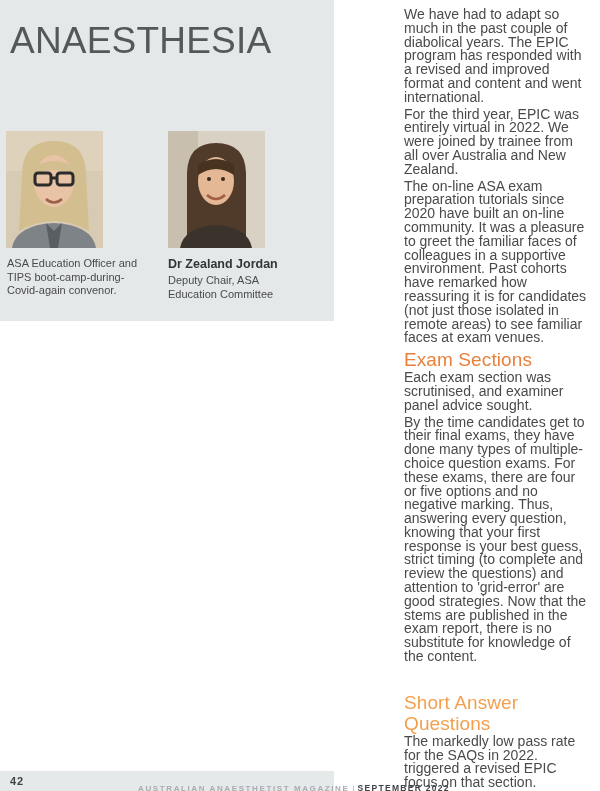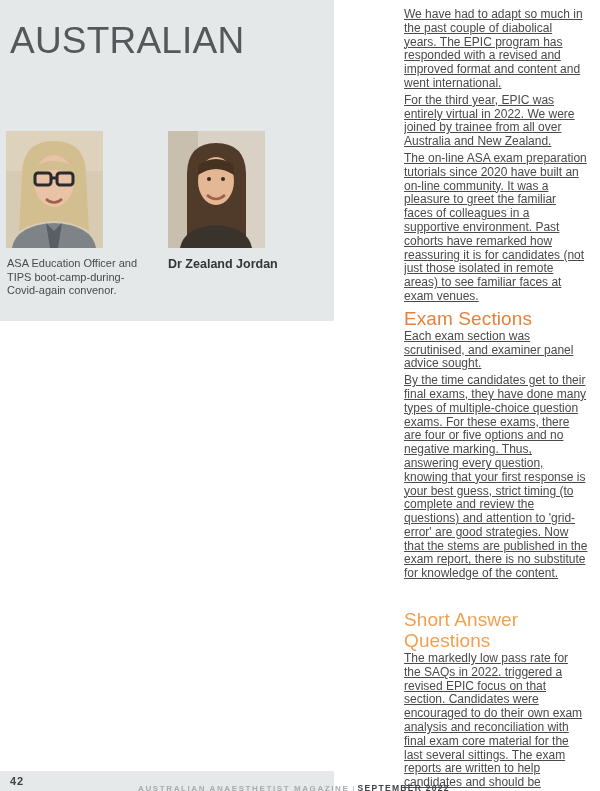--- a/index.html
+++ b/index.html
@@ -28,42 +28,42 @@
   .caption-2{left:168px;}
   .cap-name{font-size:12.5px;font-weight:bold;color:#333638;margin-bottom:3px;}
   .cap-suffix{font-size:9px;font-weight:bold;letter-spacing:0.3px;}
   .cap-role{font-size:11px;line-height:13.5px;color:#4A4A4A;width:142px;}
   .caption-2 .cap-role{width:126px;}
   
   .article{
     position:absolute;left:404px;top:8px;width:184px;max-height:780px;overflow:hidden;
   }
   .article p{
-    margin:0 0 3px 0;font-size:12px;line-height:13.8px;color:#4A4A4A;text-decoration:underline;
+    margin:0 0 3px 0;font-size:14px;line-height:13.8px;color:#4A4A4A;
   }
   .article h2{
     margin:4px 0 1px 0;font-size:19px;line-height:21px;font-weight:400;
     color:#E8813C;letter-spacing:0.1px;
   }
   .article h2.light{color:#F2A04F;}
   .article h2.mt-lg{margin-top:28px;}
   
   .footer{position:absolute;left:0;top:771px;width:588px;height:20px;}
   .footer-bar{position:absolute;left:0;top:0;width:334px;height:20px;background:#E6E9EA;}
   .pg{position:absolute;left:10px;top:4px;font-size:11px;font-weight:bold;color:#3E4346;letter-spacing:1px;}
   .mag{position:absolute;left:0;right:0;top:6px;text-align:center;white-space:nowrap;}
   .mag-name{font-size:8px;letter-spacing:1.6px;color:#A7ACAE;font-weight:bold;}
   .mag-sep{font-size:8px;color:#A7ACAE;padding:0 3px;}
   .mag-issue{font-size:8.5px;letter-spacing:1.3px;color:#3E4346;font-weight:bold;}
 </style>
 </head>
 <body>
 
 <div class="title-panel">
-  <h1 class="page-title"><span>AUSTRALIAN</span><br></h1>
+  <h1 class="page-title"><span>ANAESTHESIA</span><br></h1>
 
   <div class="photo photo-1">
     <svg width="97" height="117" viewBox="0 0 97 117">
       <rect width="97" height="117" fill="#D8CBB4"></rect>
       <rect x="0" y="0" width="97" height="40" fill="#DED2BD"></rect>
       <path d="M16 44 Q16 10 48 10 Q80 10 80 44 L83 100 Q66 90 48 90 Q30 90 13 100 Z" fill="#D3BE8F"></path>
       <ellipse cx="48" cy="50" rx="20" ry="26" fill="#E9C3A5"></ellipse>
       <path d="M28 44 Q48 34 68 44 L68 36 Q48 24 28 36 Z" fill="#D3BE8F"></path>
       <g stroke="#2B2B2B" stroke-width="3" fill="none">
         <rect x="29" y="42" width="16" height="12" rx="3"></rect>
@@ -90,20 +90,21 @@
       <path d="M12 117 Q16 96 48 94 Q80 96 84 117 Z" fill="#3A332C"></path>
     </svg>
   </div>
 
   <div class="caption caption-1">
     <div class="cap-role">ASA Education Officer and TIPS boot-camp-during-Covid-again convenor.</div>
   </div>
 
   <div class="caption caption-2">
     <div class="cap-name"><span>Dr Zealand Jordan</span></div>
+    <div class="cap-role">Deputy Chair, ASA Education Committee</div>
   </div>
 </div>
 
 <div class="article">
   <p>We have had to adapt so much in the past couple of diabolical years. The EPIC program has responded with a revised and improved format and content and went international.</p>
   <p>For the third year, EPIC was entirely virtual in 2022. We were joined by trainee from all over Australia and New Zealand.</p>
 
   <p>The on-line ASA exam preparation tutorials since 2020 have built an on-line community. It was a pleasure to greet the familiar faces of colleagues in a supportive environment. Past cohorts have remarked how reassuring it is for candidates (not just those isolated in remote areas) to see familiar faces at exam venues.</p>
 
   <h2>Exam Sections</h2>

